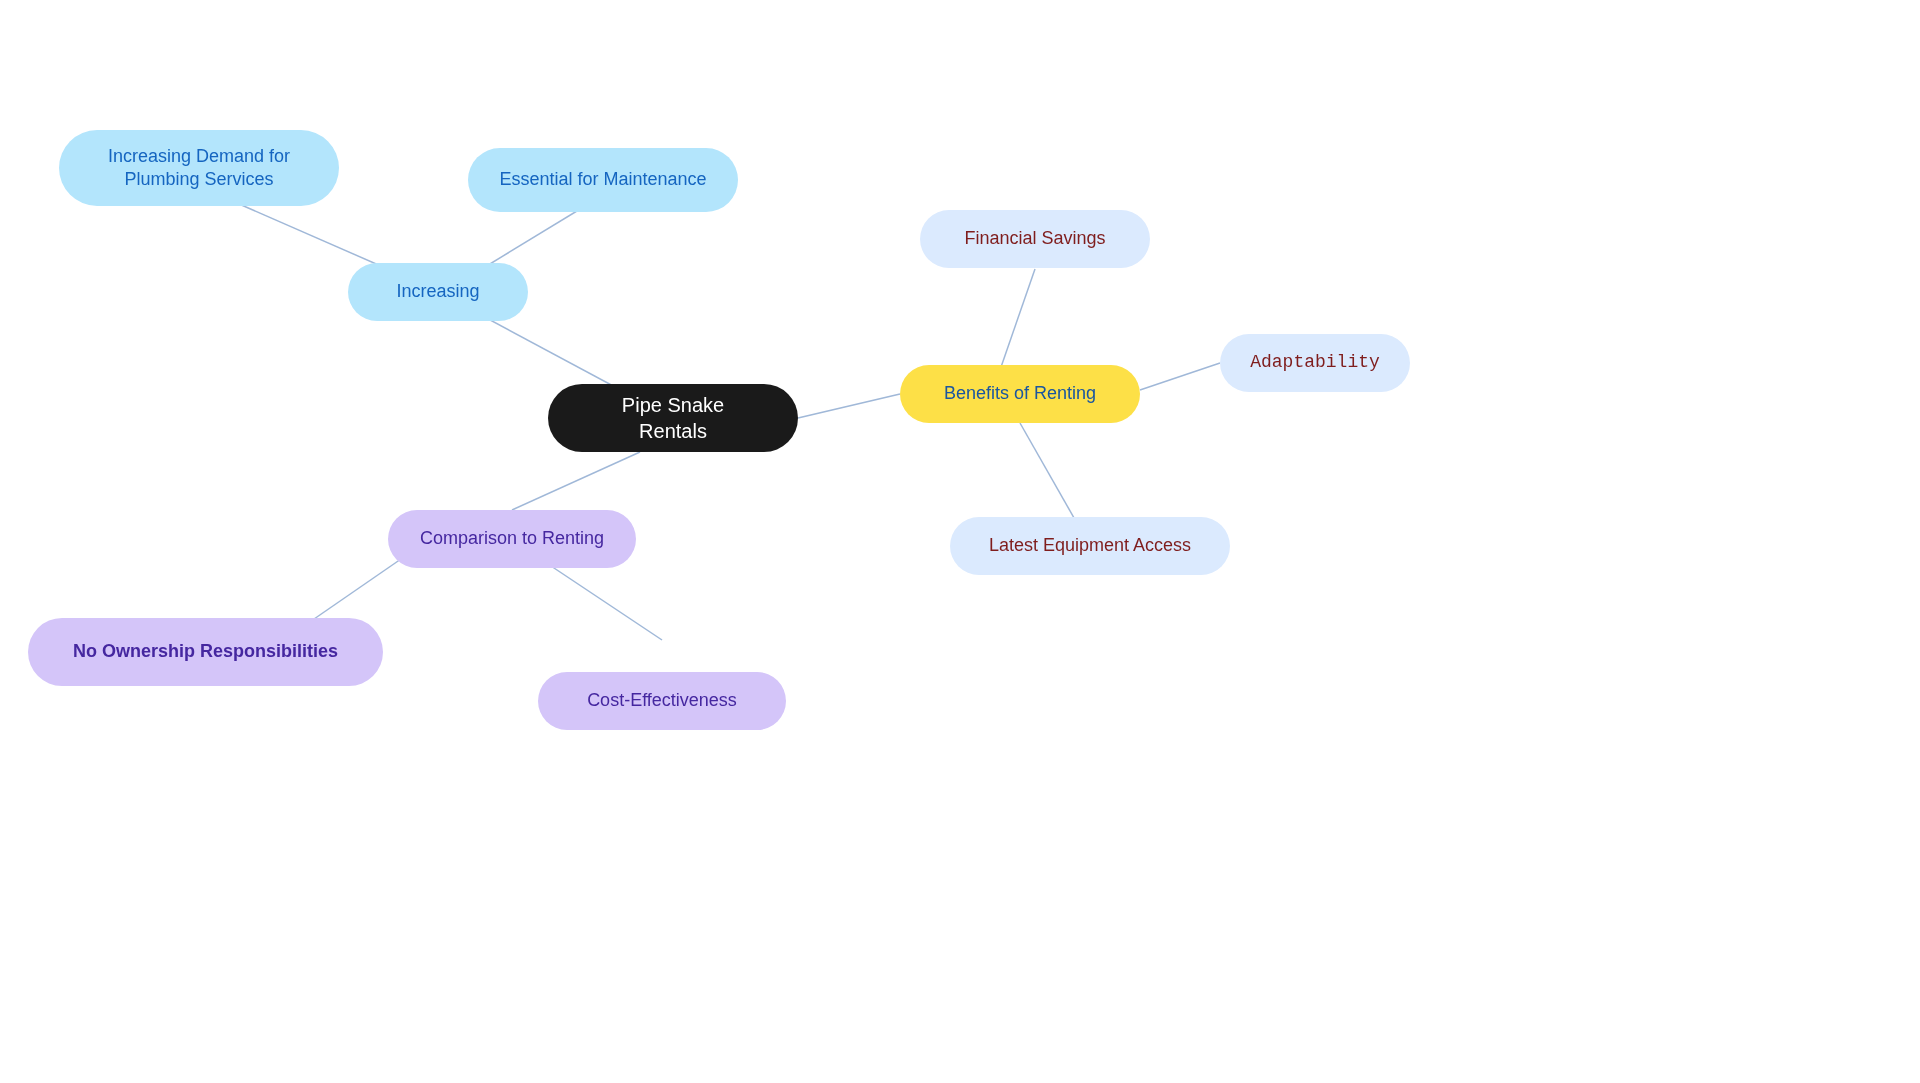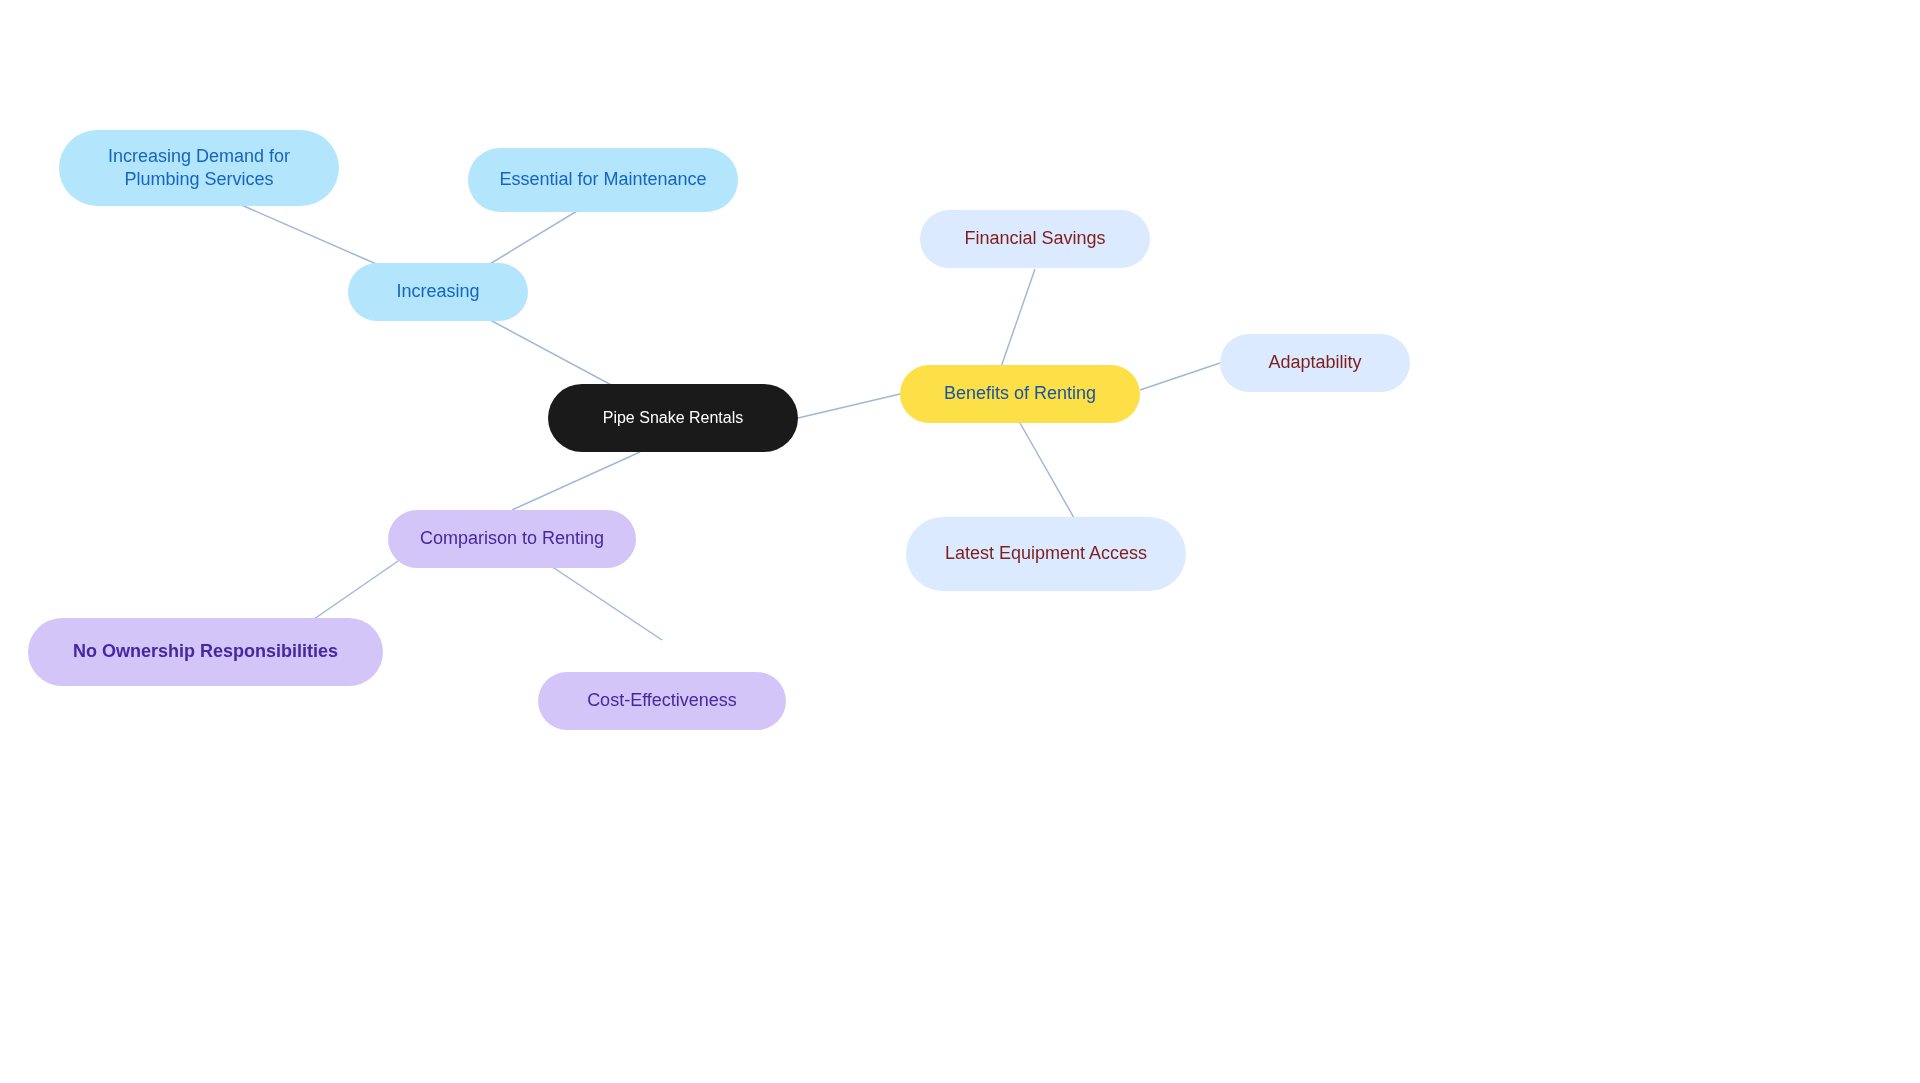--- a/index.html
+++ b/index.html
@@ -28,21 +28,21 @@
       justify-content: center;
       text-align: center;
       font-size: 18px;
       line-height: 1.3;
       padding: 14px 24px;
     }
 
     .node-center {
       background: #1a1a1a;
       color: #ffffff;
-      font-size: 16px;
+      font-size: 20px;
       font-weight: 500;
       border-radius: 50px;
       padding: 20px 40px;
     }
 
     .node-blue-light {
       background: #b3e5fc;
       color: #1565c0;
       border: none;
     }
@@ -96,21 +96,21 @@
 <div class="node node-blue-light" style="left: 348px; top: 263px; width: 180px; height: 58px;">Increasing</div>
 
 <div class="node node-blue-light" style="left: 59px; top: 130px; width: 280px; height: 76px;">Increasing Demand for Plumbing Services</div>
 
 <div class="node node-blue-light" style="left: 468px; top: 148px; width: 270px; height: 64px;">Essential for Maintenance</div>
 
 <div class="node node-blue-medium" style="left: 900px; top: 365px; width: 240px; height: 58px;">Benefits of Renting</div>
 
 <div class="node node-blue-pale" style="left: 920px; top: 210px; width: 230px; height: 58px;">Financial Savings</div>
 
-<div class="node node-blue-pale" style="left: 1220px; top: 334px; width: 190px; height: 58px;">Adaptability</div>
+<div class="node node-blue-pale" style="left: 1220px; top: 334px; width: 190px; height: 58px; font-family: Liberation Mono, monospace;">Adaptability</div>
 
-<div class="node node-blue-pale" style="left: 906px; top: 517px; width: 280px; height: 74px;">Latest Equipment Access</div>
+<div class="node node-blue-pale" style="left: 950px; top: 517px; width: 280px; height: 58px;">Latest Equipment Access</div>
 
 <div class="node node-purple-light" style="left: 388px; top: 510px; width: 248px; height: 58px;">Comparison to Renting</div>
 
 <div class="node node-purple-light" style="left: 28px; top: 618px; width: 355px; height: 68px; font-weight: bold;">No Ownership Responsibilities</div>
 
 <div class="node node-purple-light" style="left: 538px; top: 636px; width: 248px; height: 58px; margin-top: 36px;">Cost-Effectiveness</div>
 
 </body></html>

